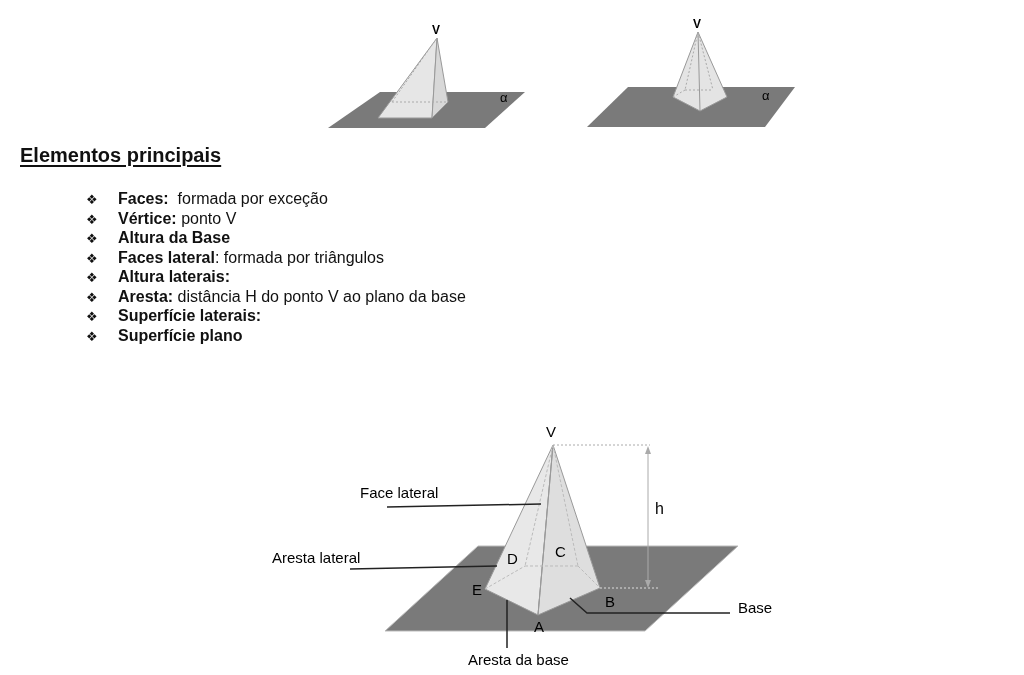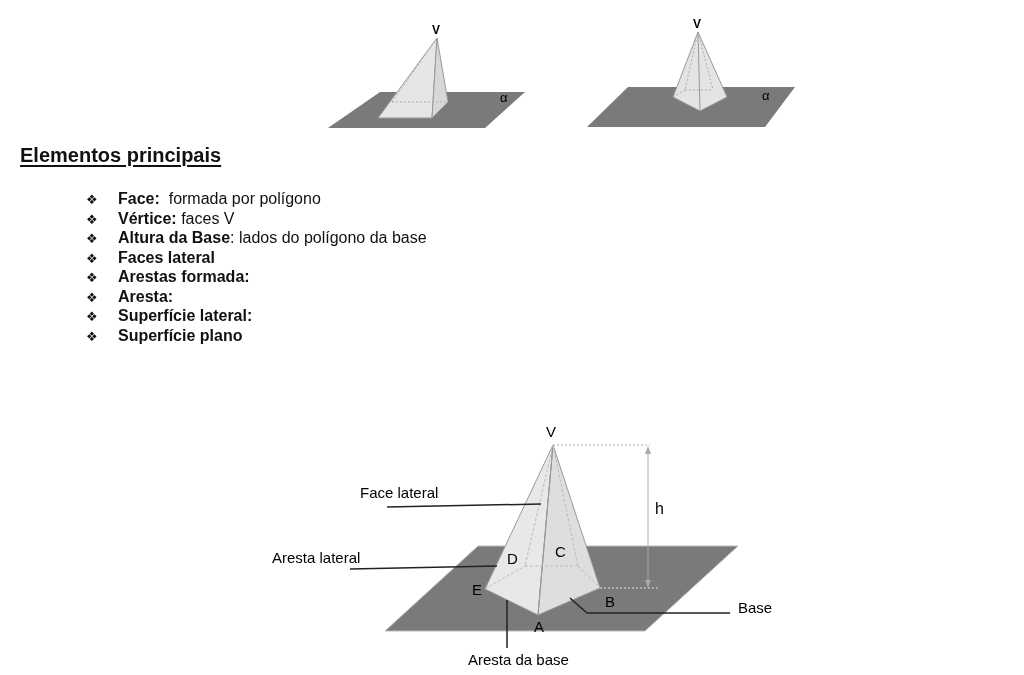--- a/index.html
+++ b/index.html
@@ -35,48 +35,49 @@
   <line x1="113" y1="32" x2="128" y2="90" stroke="#aaa" stroke-dasharray="2,2"></line>
   <text x="108" y="28" font-size="12" font-weight="bold">V</text>
   <text x="177" y="100" font-size="13">α</text>
 </svg>
 
 <div class="heading">Elementos principais</div>
 
 <ul class="list">
   <li>
       <span class="bullet">❖</span>
-      <span class="term">Face:</span>
-      <span style="white-space:pre">  formada por polígono</span>
+      <span class="term">Faces:</span>
+      <span style="white-space:pre">  formada por exceção</span>
     </li>
   <li>
       <span class="bullet">❖</span>
       <span class="term">Vértice:</span>
-      <span style="white-space:pre"> faces V</span>
+      <span style="white-space:pre"> ponto V</span>
     </li>
   <li>
       <span class="bullet">❖</span>
       <span class="term">Altura da Base</span>
-      <span style="white-space:pre">: lados do polígono da base</span>
     </li>
   <li>
       <span class="bullet">❖</span>
       <span class="term">Faces lateral</span>
+      <span style="white-space:pre">: formada por triângulos</span>
     </li>
   <li>
       <span class="bullet">❖</span>
-      <span class="term">Arestas formada:</span>
+      <span class="term">Altura laterais:</span>
     </li>
   <li>
       <span class="bullet">❖</span>
       <span class="term">Aresta:</span>
+      <span style="white-space:pre"> distância H do ponto V ao plano da base</span>
     </li>
   <li>
       <span class="bullet">❖</span>
-      <span class="term">Superfície lateral:</span>
+      <span class="term">Superfície laterais:</span>
     </li>
   <li>
       <span class="bullet">❖</span>
       <span class="term">Superfície plano</span>
     </li>
 </ul>
 
 <svg class="fig" style="left:260px;top:420px" width="540" height="255" viewBox="0 0 540 255">
 
   <polygon points="218,126 478,126 385,211 125,211" fill="#7a7a7a" stroke="#bbb" stroke-width="1"></polygon>

